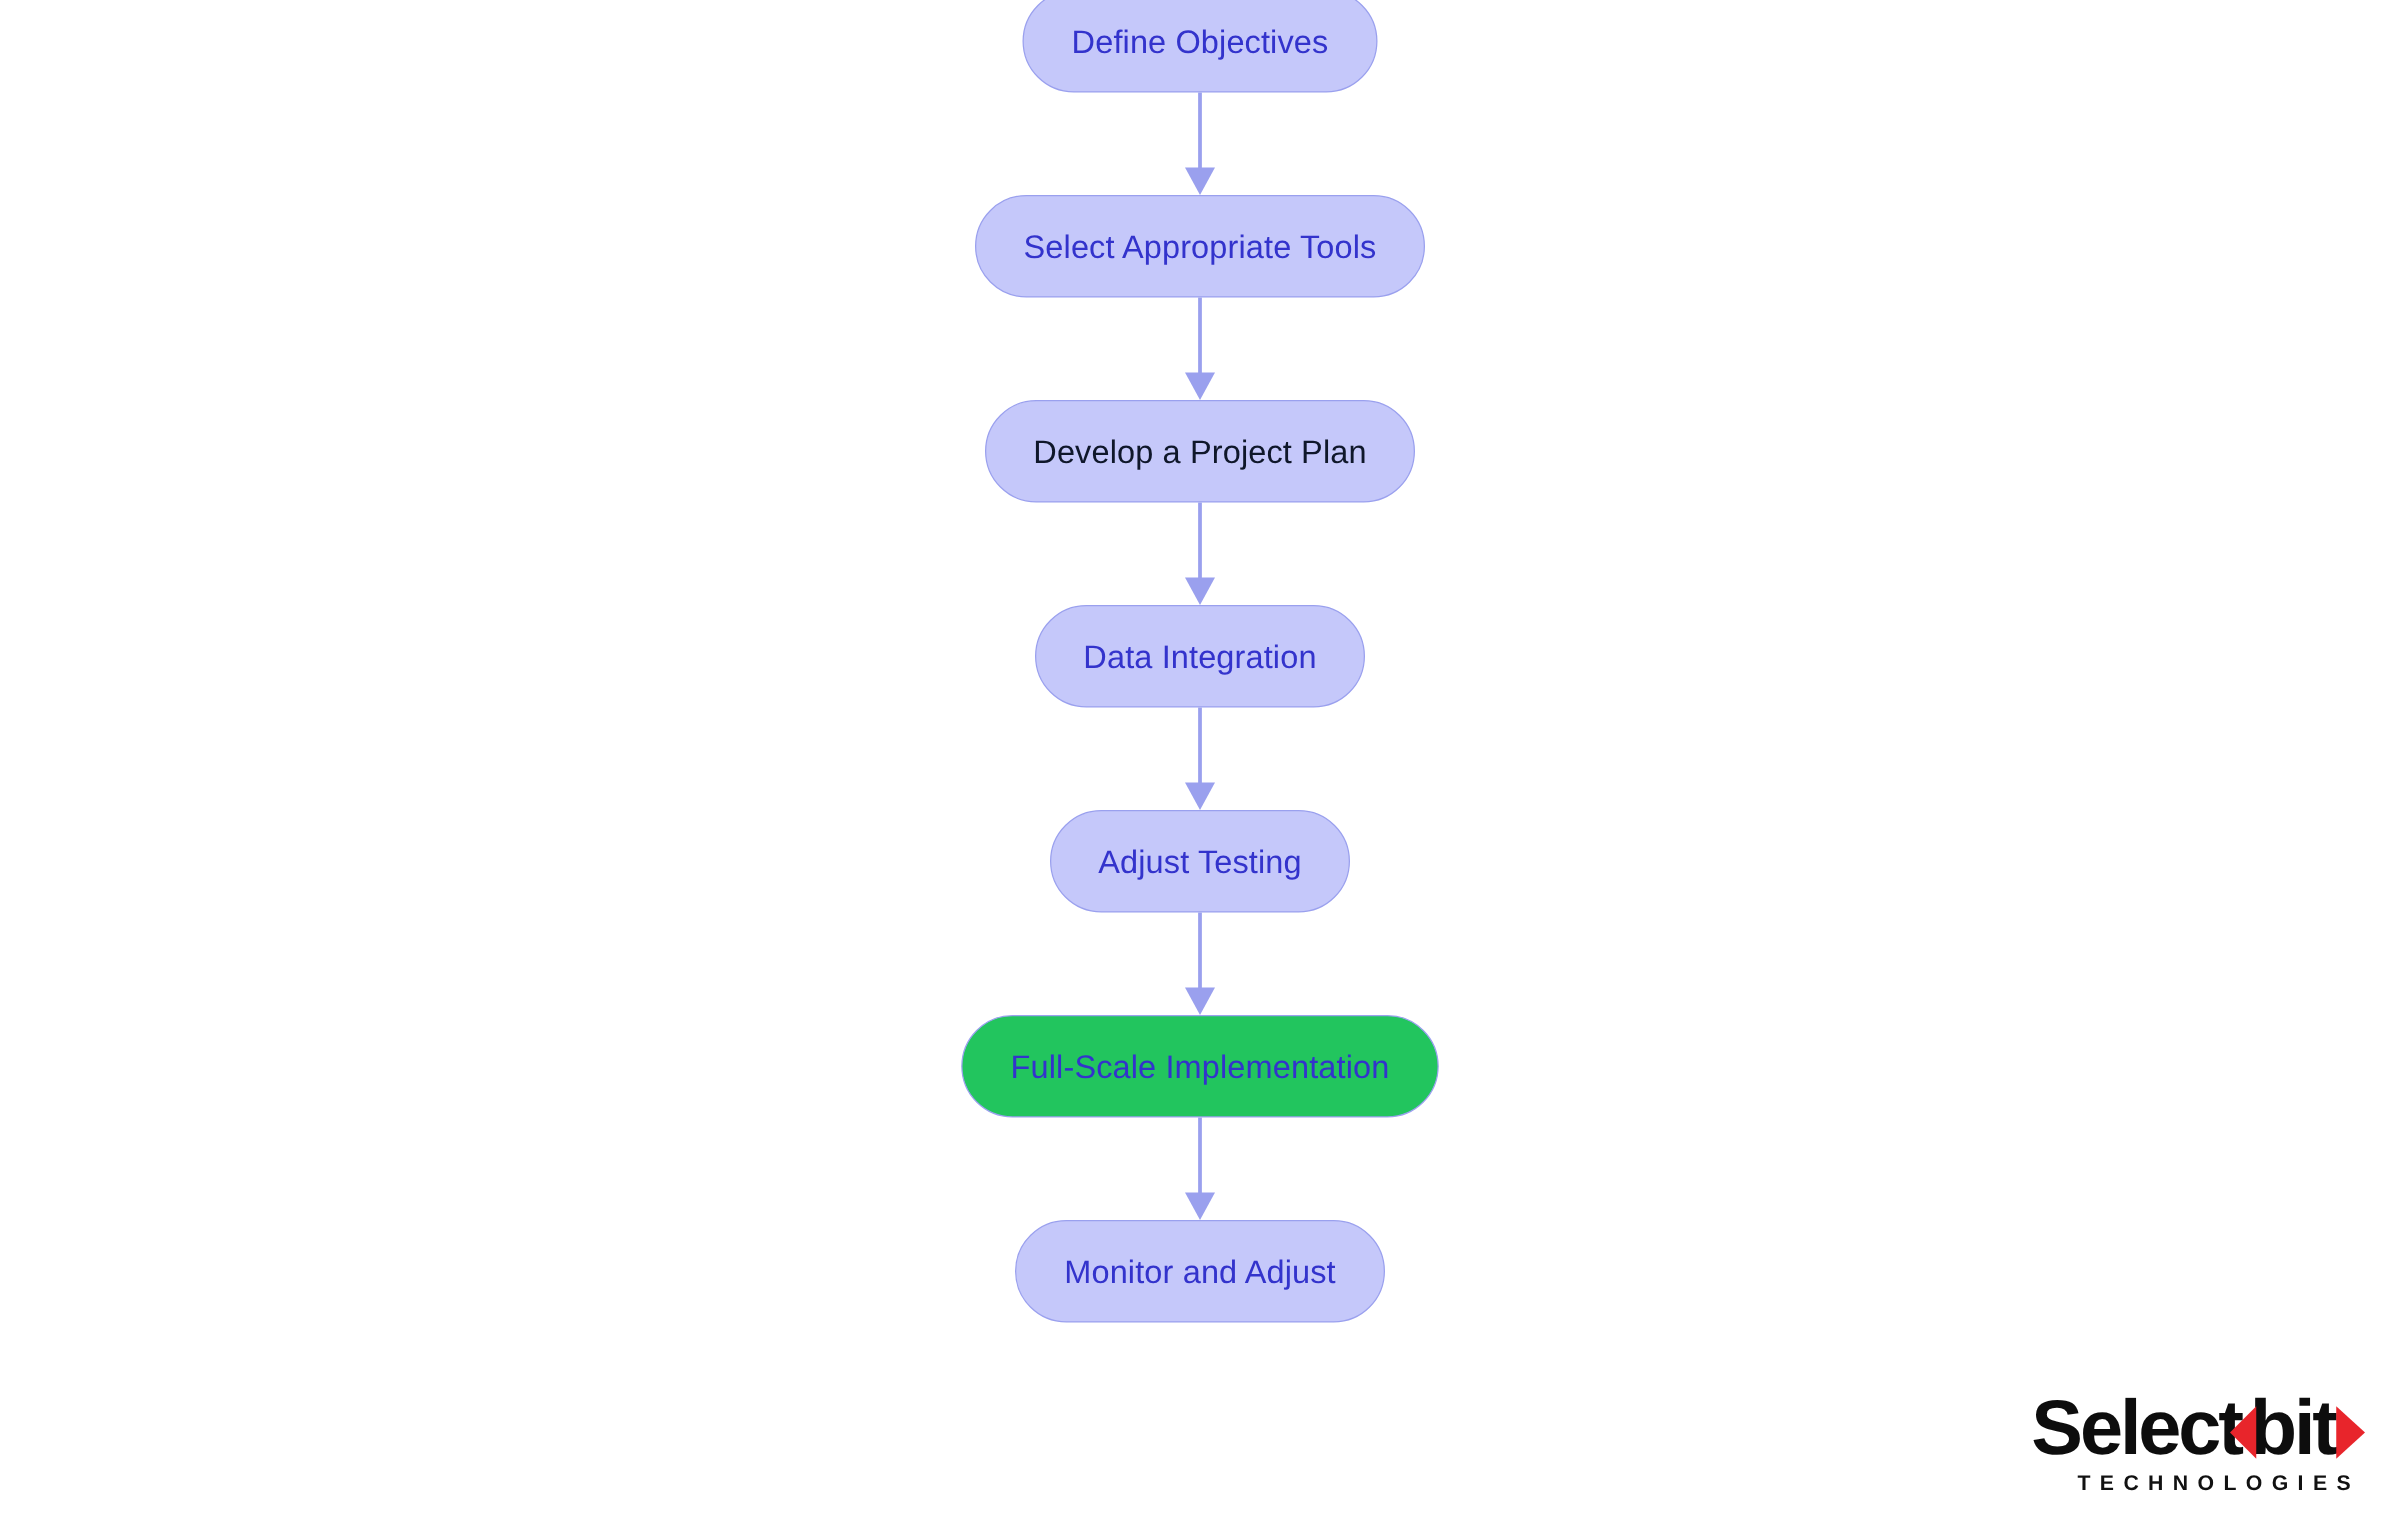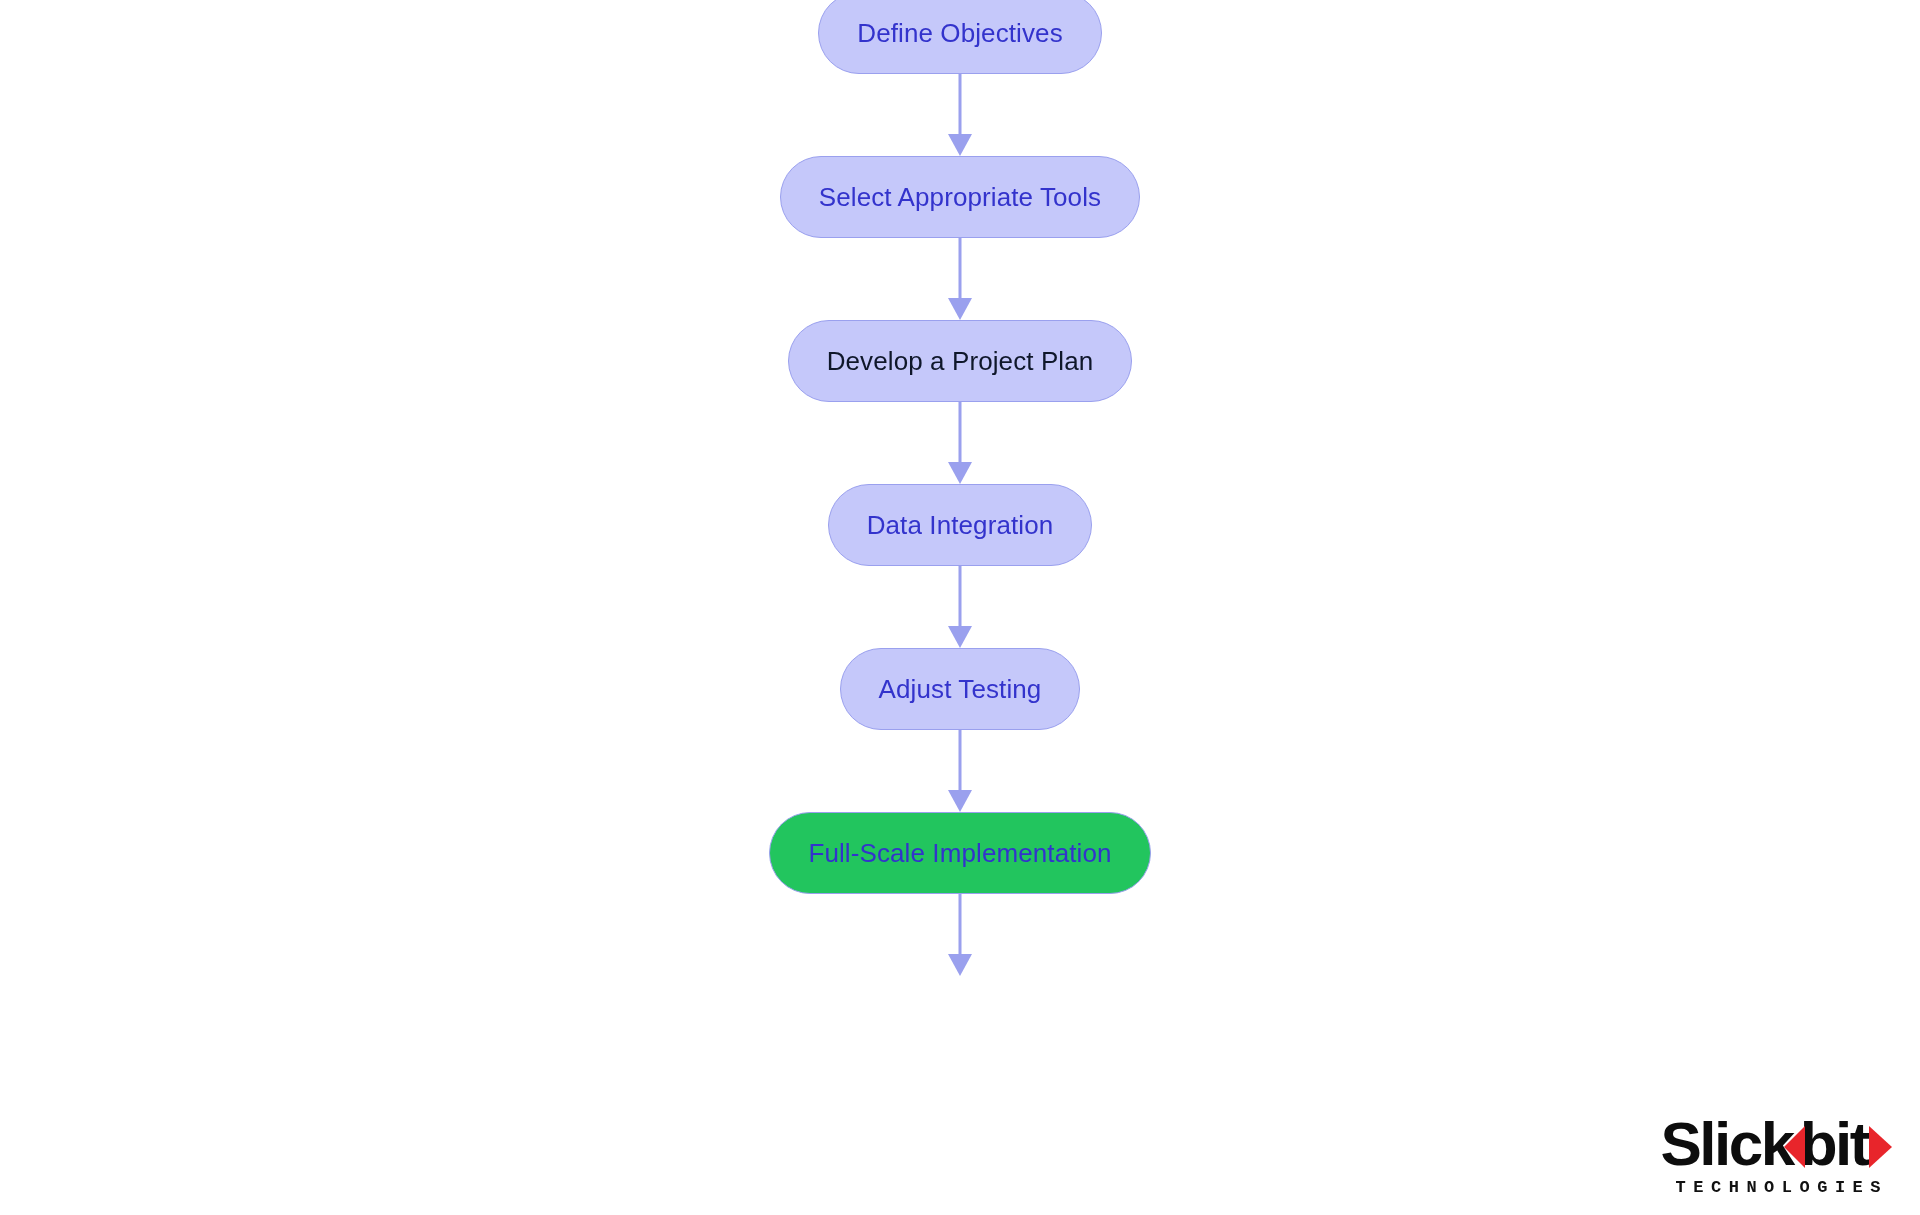--- a/index.html
+++ b/index.html
@@ -115,21 +115,21 @@
     width: 0;
     height: 0;
     border-top: 21px solid transparent;
     border-bottom: 21px solid transparent;
     border-left: 23px solid #e8252b;
     margin-left: 1px;
     position: relative;
     top: 3px;
   }
   .logo-sub {
-    font-family: Liberation Mono, monospace;
+    font-family: Liberation Sans, sans-serif;
     font-weight: bold;
     font-size: 17px;
     color: #111111;
     letter-spacing: 7.5px;
     padding-right: 4px;
     margin-top: 4px;
   }
 </style>
 </head>
 <body style="background: rgb(255, 255, 255);">
@@ -184,25 +184,28 @@
 
     <div class="flow-node" style="background: #22c55e; border-color: rgb(154, 160, 238); color: rgb(51, 51, 204);">
       <span>Full-Scale Implementation</span>
     </div>
 
     <div class="flow-connector">
       <div class="conn-line" style="background: rgb(154, 160, 238);"></div>
       <div class="conn-head" style="border-top-color: rgb(154, 160, 238);"></div>
     </div>
 
+    <div class="flow-node" style="background: rgb(197, 200, 250); border-color: rgb(154, 160, 238); color: rgb(51, 51, 204);">
+      <span>Monitor and Adjust</span>
+    </div>
 
   </div>
 </div>
 
 <div id="brand-logo">
   <div class="logo-wordmark">
-    <span class="logo-word" style="color: rgb(13, 13, 13);">Slick</span>
+    <span class="logo-word" style="color: rgb(13, 13, 13);">Select</span>
     <span class="logo-chevron-left" style="border-right-color: rgb(232, 37, 43);"></span>
     <span class="logo-word" style="color: rgb(13, 13, 13); text-align: center;">bit</span>
     <span class="logo-chevron-right" style="border-left-color: rgb(232, 37, 43);"></span>
   </div>
   <div class="logo-sub">TECHNOLOGIES</div>
 </div>
 
 </body></html>

